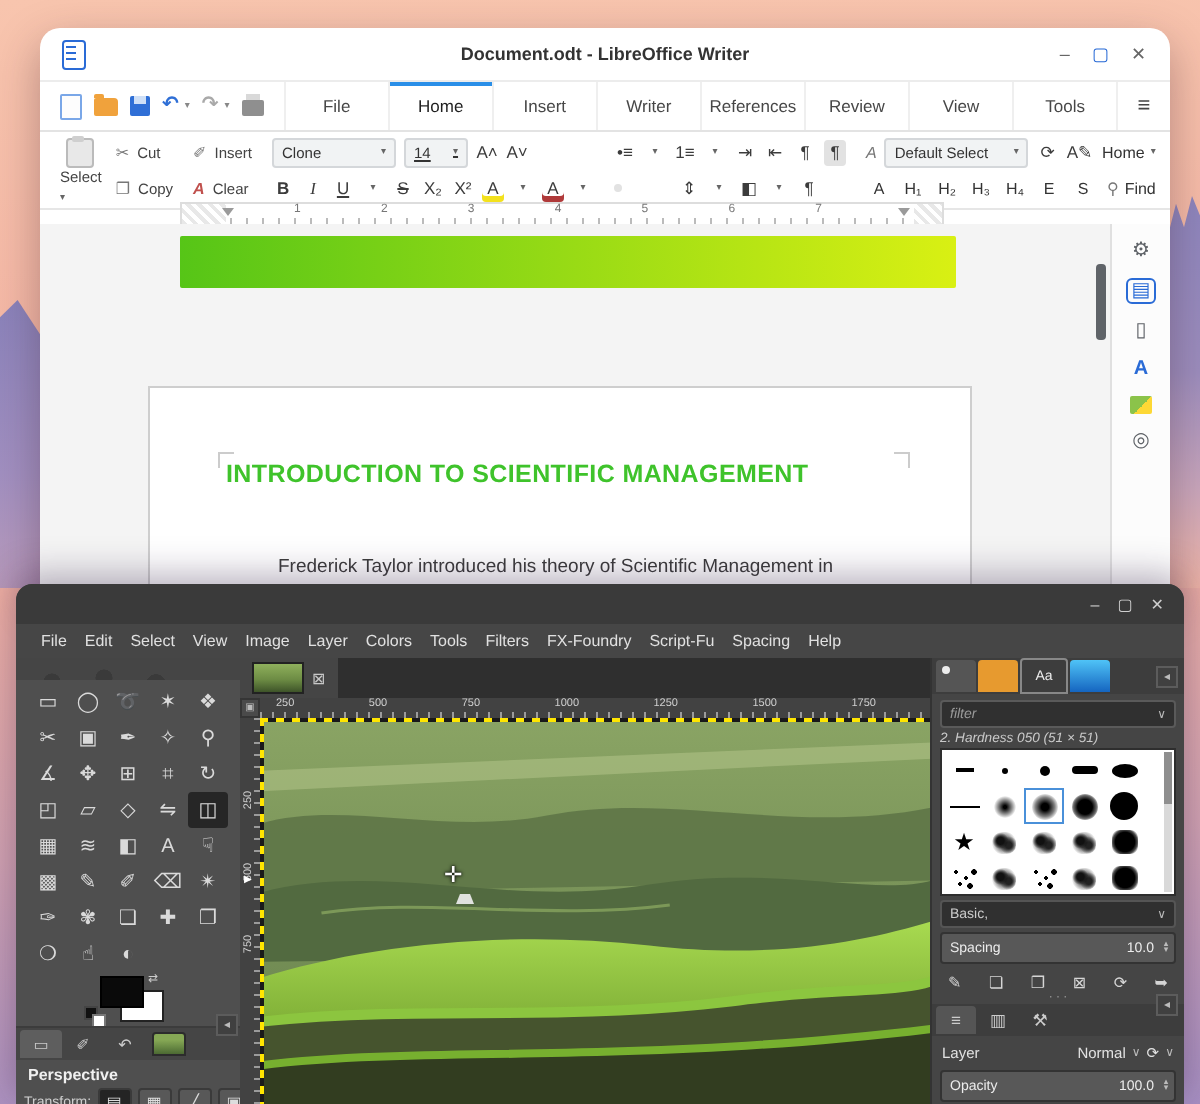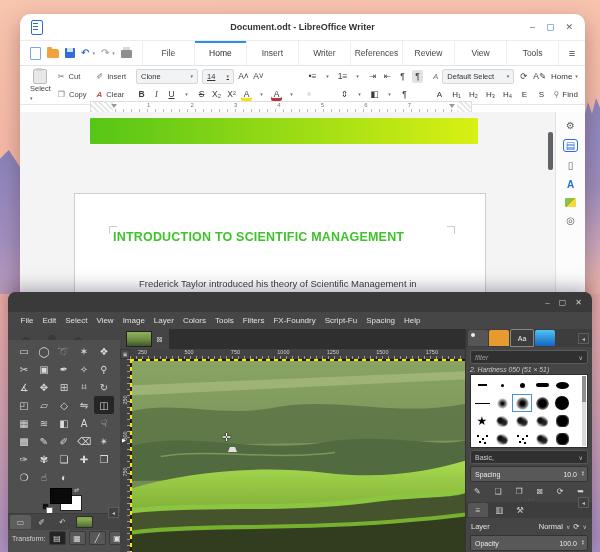--- a/index.html
+++ b/index.html
@@ -467,20 +467,21 @@
         <span class="sw-mini"></span>
         <span class="sw-swap">⇄</span>
       </div>
       <div class="ltabs">
           <span class="active">▭</span>
           <span class="">✐</span>
           <span class="">↶</span>
           <span class="thumb-tab"></span>
         </div>
       <span class="lexp" style="position:absolute;left:100px;bottom:34px">◂</span>
+      <div class="toptitle">Perspective</div>
       <div class="trow">
         <span>Transform:</span>
         <span class="rowline" style="display:flex;gap:3px">
             <span class="tbtn  active">▤</span>
             <span class="tbtn">▦</span>
             <span class="tbtn">╱</span>
             <span class="tbtn">▣</span>
           </span>
       </div>
     </div>

